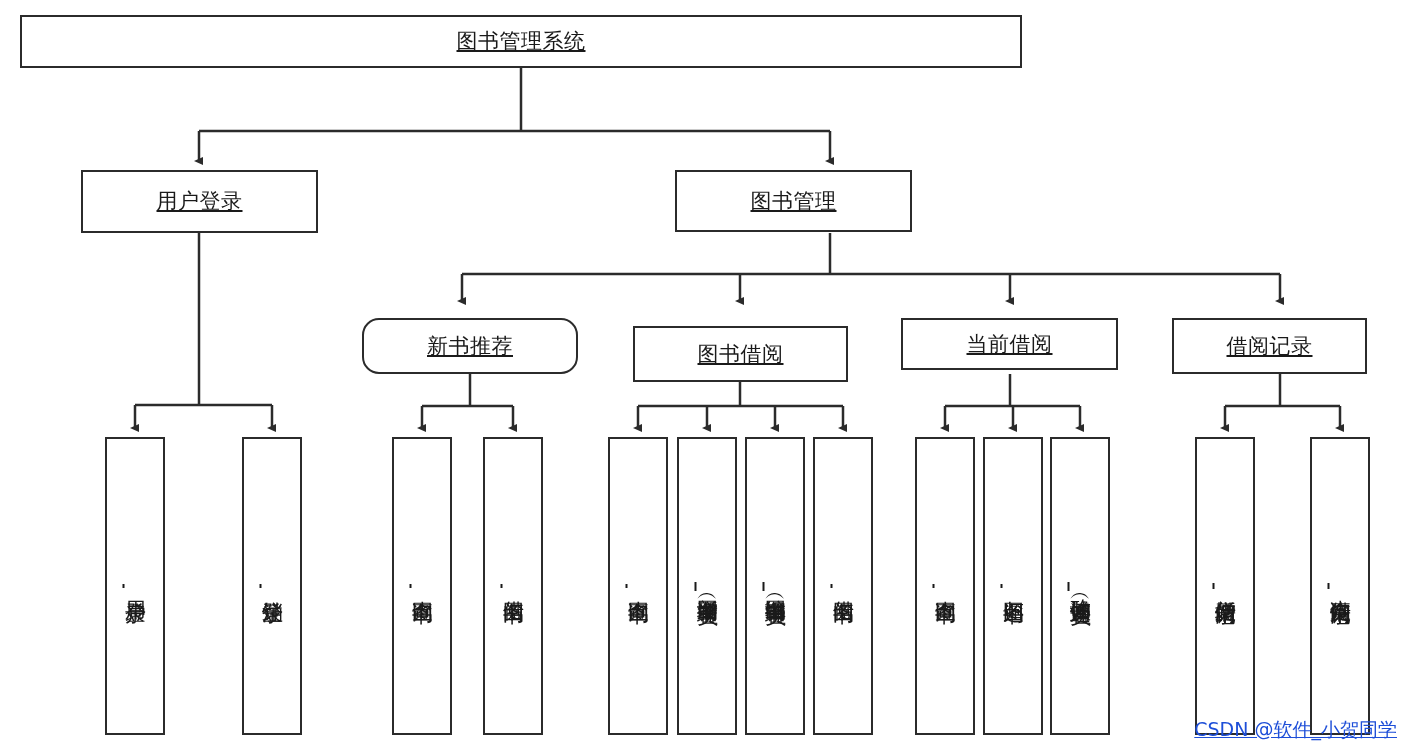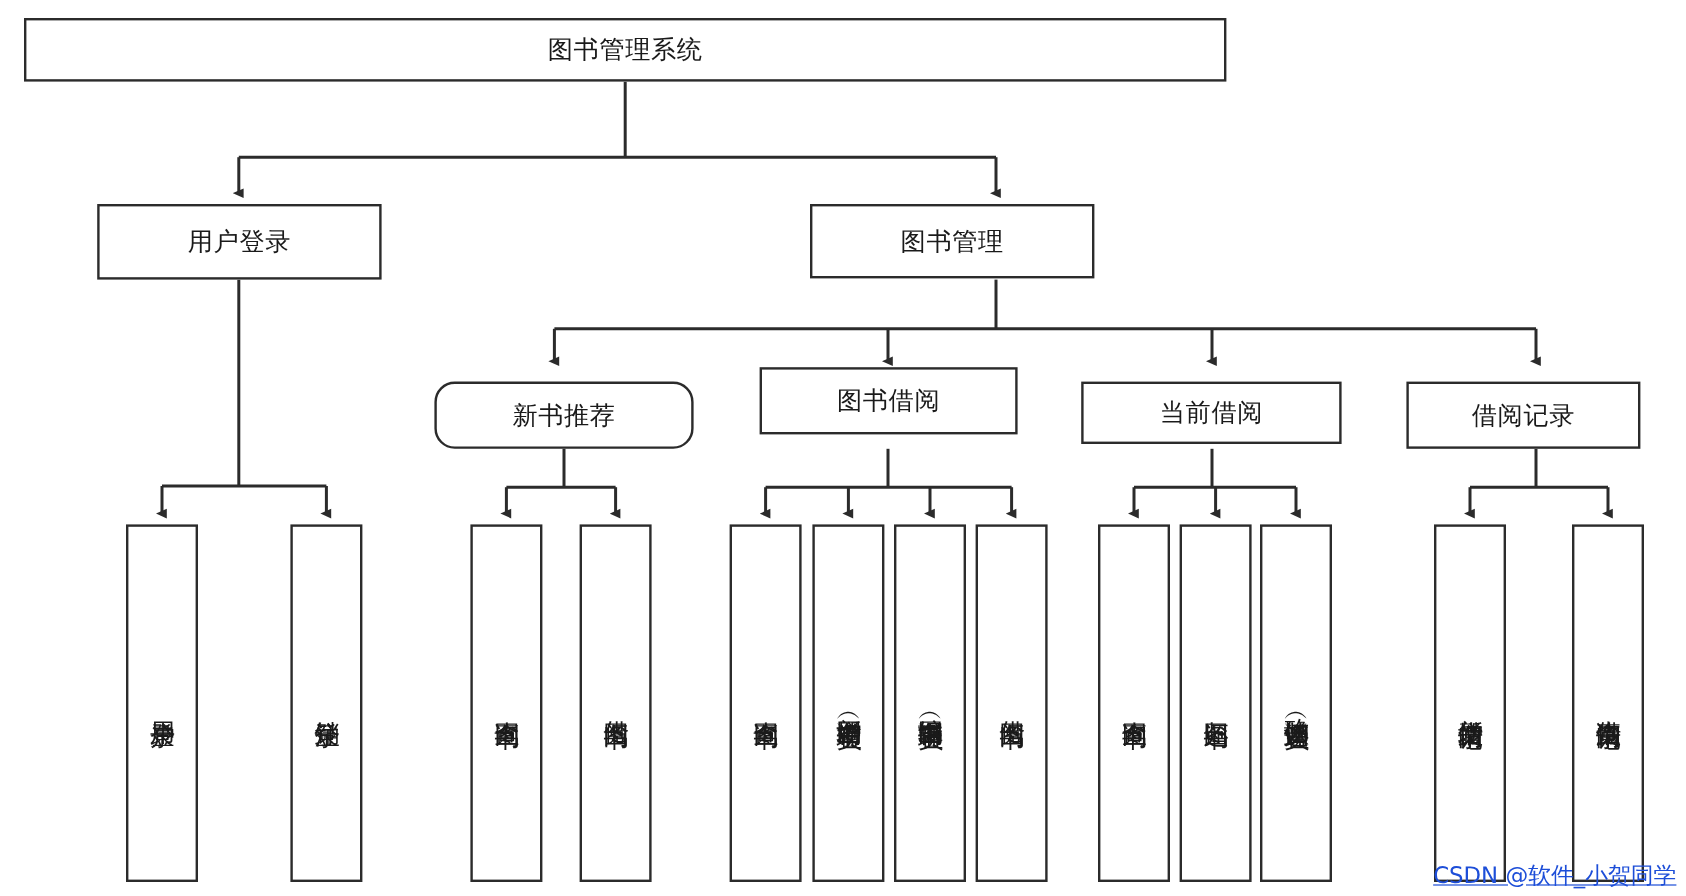--- a/index.html
+++ b/index.html
@@ -31,20 +31,21 @@
     background: #ffffff;
     display: flex;
     align-items: center;
     justify-content: center;
     color: #1a1a1a;
   }
   .node-label {
     text-align: right;
     line-height: 1.18;
     letter-spacing: 0.5px;
+    text-decoration: underline;
   }
   .horiz .node-label {
     writing-mode: horizontal-tb;
     font-size: 21px;
   }
   .vert .node-label {
     writing-mode: vertical-rl;
     text-orientation: upright;
     font-size: 21px;
     line-height: 1.0;
@@ -124,21 +125,21 @@
   <div class="node-box horiz" style="left:81px; top:170px; width:237px; height:63px;">
     <span class="node-label">用户登录</span>
   </div>
   <div class="node-box horiz" style="left:675px; top:170px; width:237px; height:62px;">
     <span class="node-label">图书管理</span>
   </div>
 
   <div class="node-box horiz" style="left:362px; top:318px; width:216px; height:56px;border-radius:17px;">
     <span class="node-label">新书推荐</span>
   </div>
-  <div class="node-box horiz" style="left:633px; top:306px; width:215px; height:56px;">
+  <div class="node-box horiz" style="left:633px; top:326px; width:215px; height:56px;">
     <span class="node-label">图书借阅</span>
   </div>
   <div class="node-box horiz" style="left:901px; top:318px; width:217px; height:52px;">
     <span class="node-label">当前借阅</span>
   </div>
   <div class="node-box horiz" style="left:1172px; top:318px; width:195px; height:56px;">
     <span class="node-label">借阅记录</span>
   </div>
 
   <div class="node-box vert" style="left:105px; top:437px; width:60px; height:298px;">

